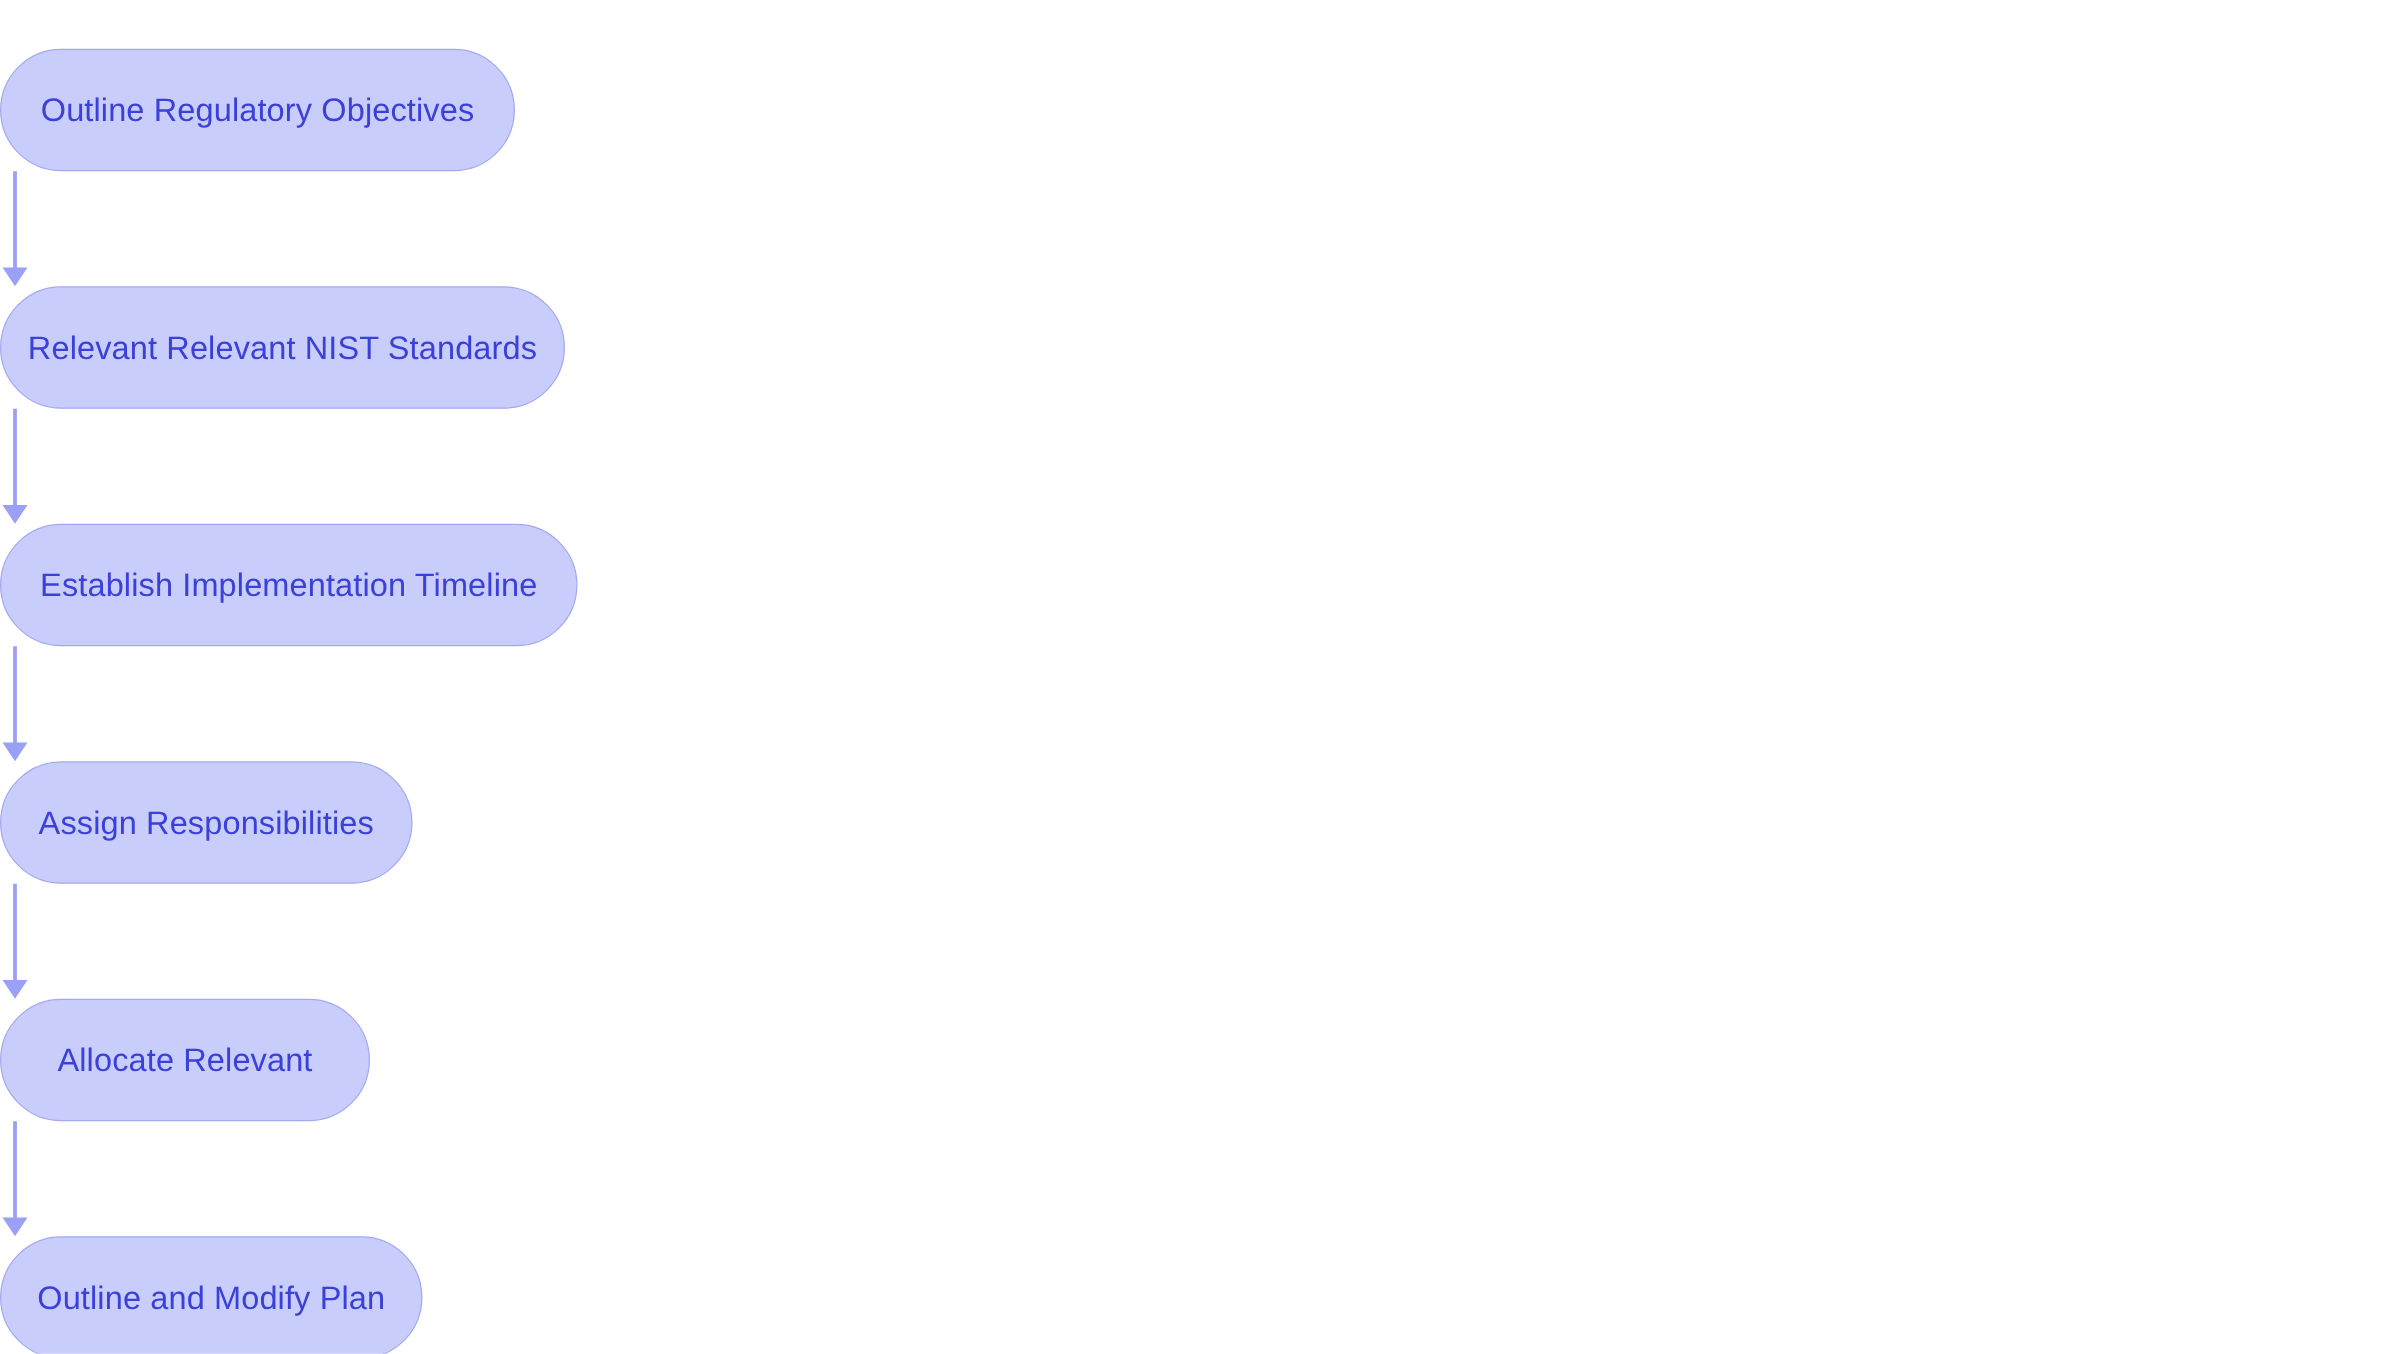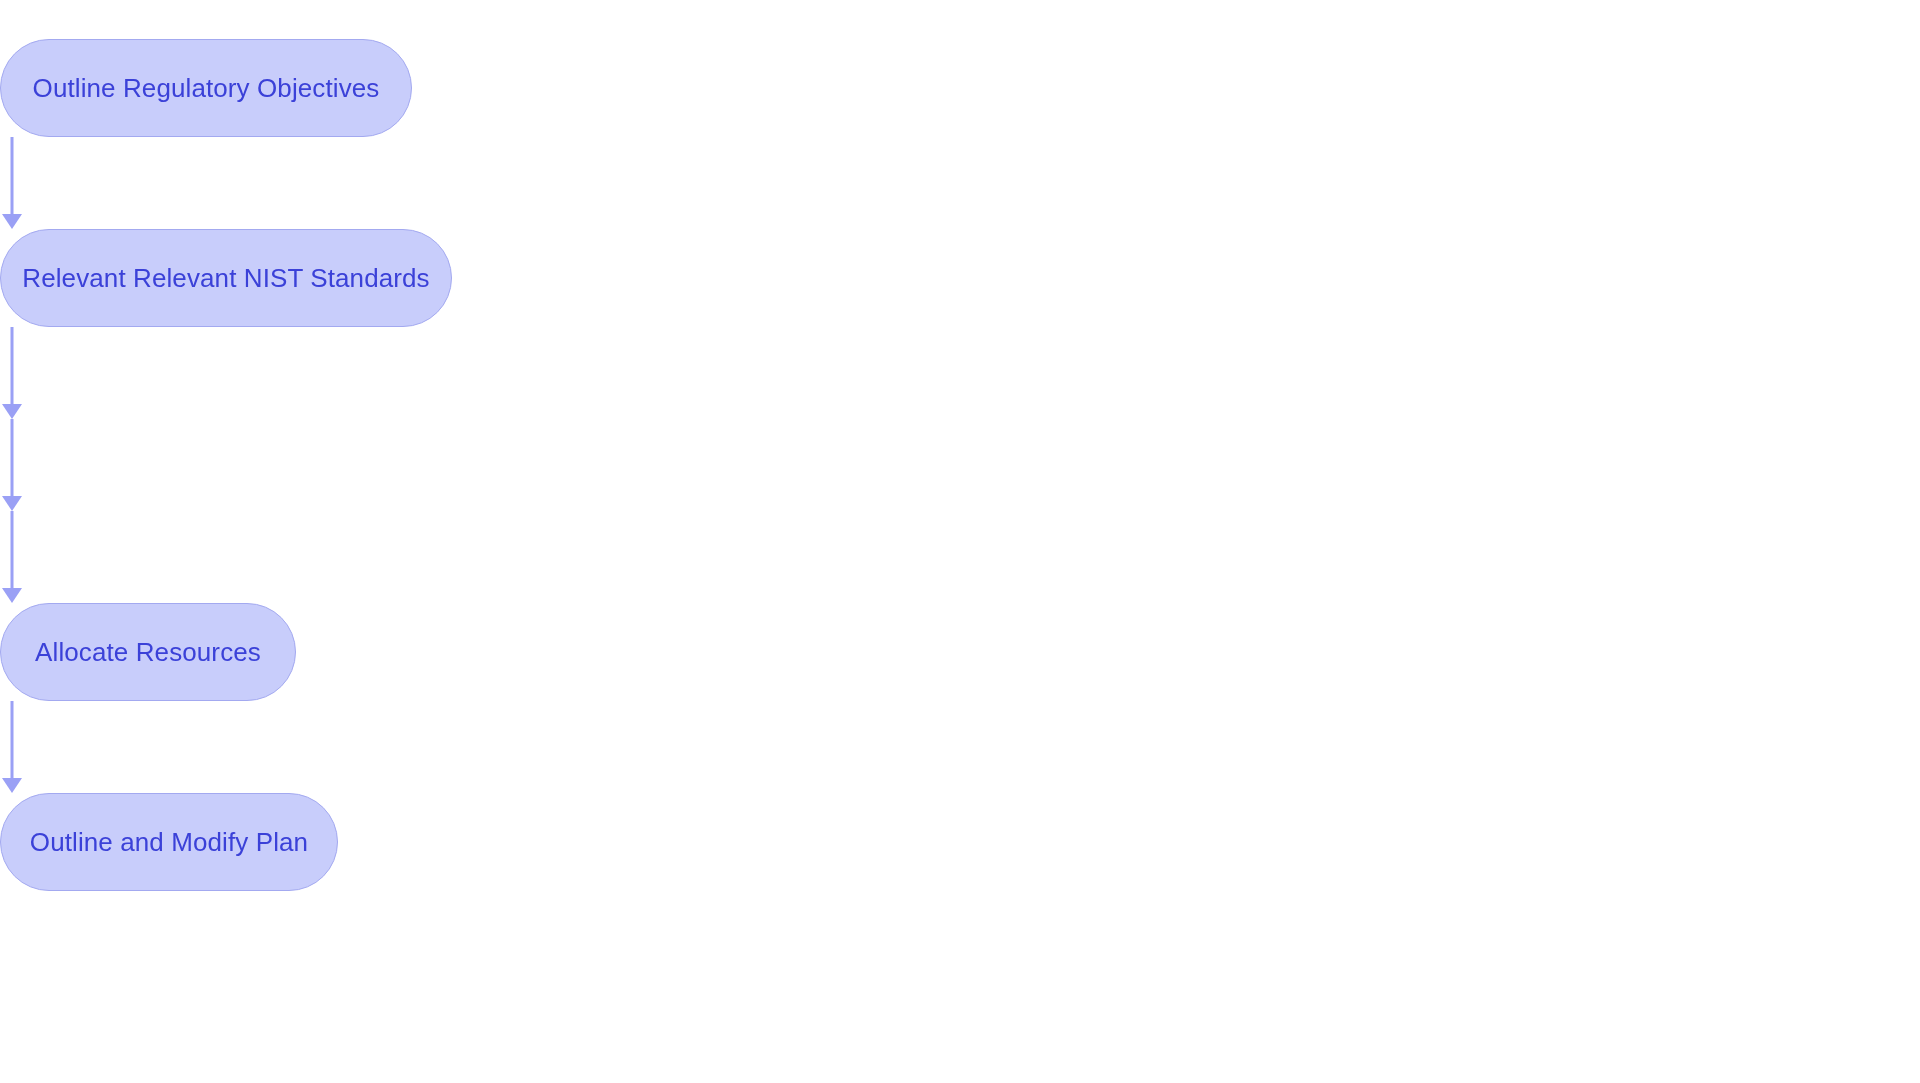--- a/index.html
+++ b/index.html
@@ -110,34 +110,40 @@
 
     <div class="node w-n1">
       <span class="node-label">Relevant Relevant NIST Standards</span>
     </div>
 
     <div class="connector">
       <div class="stem"></div>
       <div class="head"></div>
     </div>
 
+    <div class="node w-n2">
+      <span class="node-label">Establish Implementation Timeline</span>
+    </div>
 
     <div class="connector">
       <div class="stem"></div>
       <div class="head"></div>
     </div>
 
+    <div class="node w-n3">
+      <span class="node-label">Assign Responsibilities</span>
+    </div>
 
     <div class="connector">
       <div class="stem"></div>
       <div class="head"></div>
     </div>
 
     <div class="node w-n4">
-      <span class="node-label">Allocate Resources</span>
+      <span class="node-label">Allocate Relevant</span>
     </div>
 
     <div class="connector">
       <div class="stem"></div>
       <div class="head"></div>
     </div>
 
     <div class="node w-n5">
       <span class="node-label">Outline and Modify Plan</span>
     </div>

